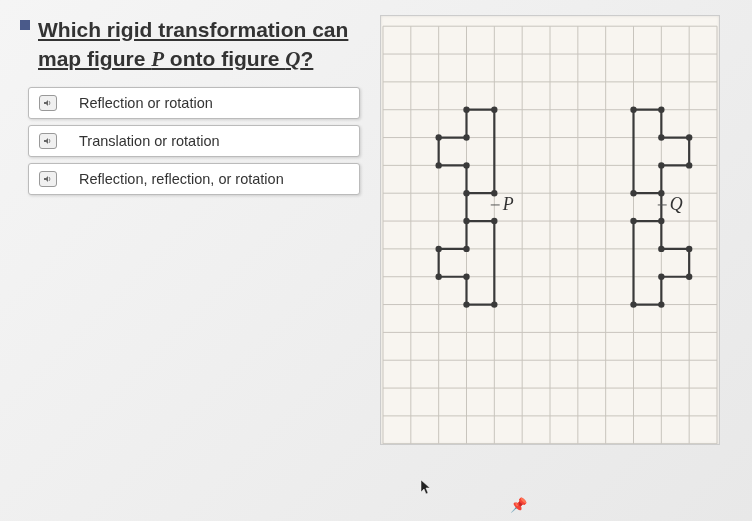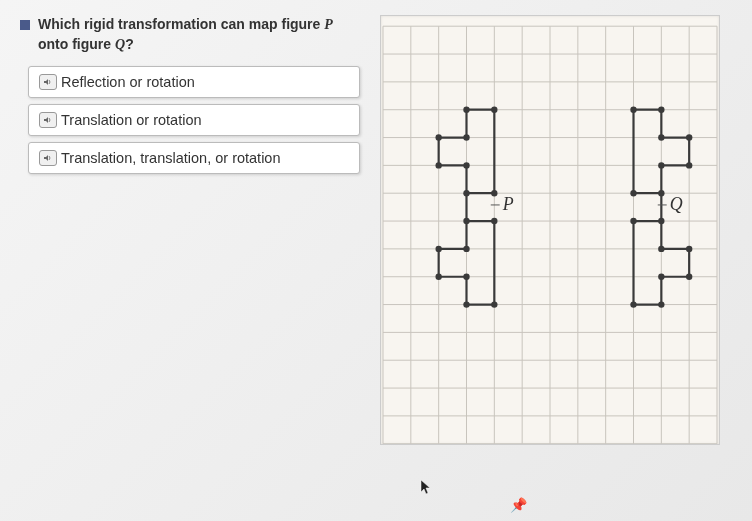--- a/index.html
+++ b/index.html
@@ -9,31 +9,31 @@
       background: linear-gradient(135deg, #f5f5f5 0%, #e8e8e8 100%);
       font-family: Arial, sans-serif;
       padding: 15px 20px;
       position: relative;
       overflow: hidden;
     }
     .container { display: flex; gap: 20px; }
     .left { flex: 0 0 340px; }
     .question-header { display: flex; align-items: flex-start; gap: 8px; margin-bottom: 12px; }
     .square-bullet { width: 10px; height: 10px; background: #4a5a8a; margin-top: 5px; flex-shrink: 0; }
-    .question-text { font-size: 14px; color: #333; line-height: 1.4; font-weight: 600; }
+    .question-text { font-size: 21px; color: #333; line-height: 1.4; font-weight: 600; text-decoration: underline; }
     .italic { font-style: italic; font-family: 'Times New Roman', serif; }
     .options { display: flex; flex-direction: column; gap: 6px; margin-left: 8px; }
     .option {
       background: #fff;
       border: 1px solid #bbb;
       border-radius: 3px;
       padding: 7px 10px;
       display: flex;
       align-items: center;
-      gap: 4px;
+      gap: 22px;
       cursor: pointer;
       font-size: 14.5px;
       color: #333;
       box-shadow: 1px 1px 3px rgba(0,0,0,0.15);
     }
     .speaker {
       width: 18px;
       height: 16px;
       border: 1px solid #999;
       border-radius: 3px;
@@ -87,21 +87,21 @@
         </div>
         <span>Translation or rotation</span>
       </div>
       <div class="option">
         <div class="speaker">
           <svg viewBox="0 0 10 10">
               <path d="M1 4 L3 4 L5 2 L5 8 L3 6 L1 6 Z" fill="#666"></path>
               <path d="M6 3 Q8 5 6 7" stroke="#666" fill="none" stroke-width="0.8"></path>
             </svg>
         </div>
-        <span>Translation, translation, or rotation</span>
+        <span>Reflection, reflection, or rotation</span>
       </div>
     </div>
   </div>
 
   <div class="right">
     <div class="grid-panel">
       <svg class="grid-svg" id="grid-svg" viewBox="0 0 340 430">
           <line x1="2" y1="10" x2="2" y2="430" stroke="#c8c4bc" stroke-width="1"></line>
           <line x1="30" y1="10" x2="30" y2="430" stroke="#c8c4bc" stroke-width="1"></line>
           <line x1="58" y1="10" x2="58" y2="430" stroke="#c8c4bc" stroke-width="1"></line>

